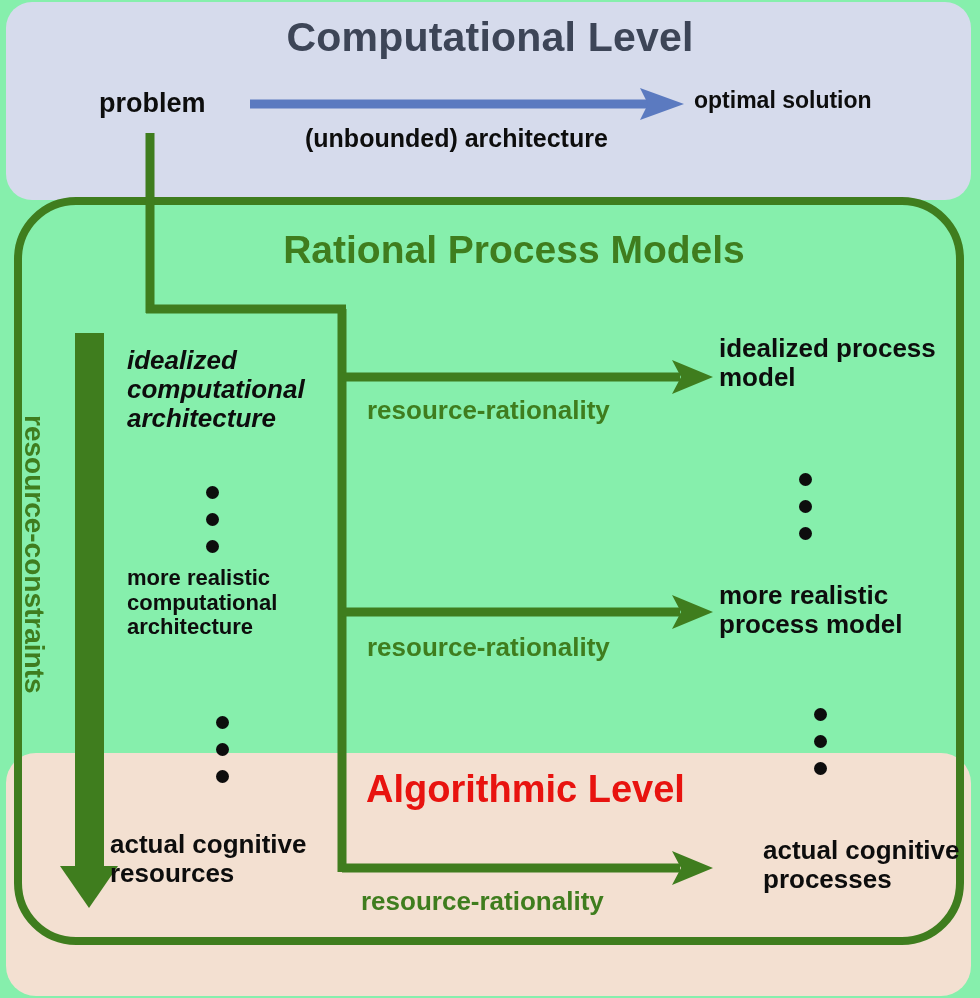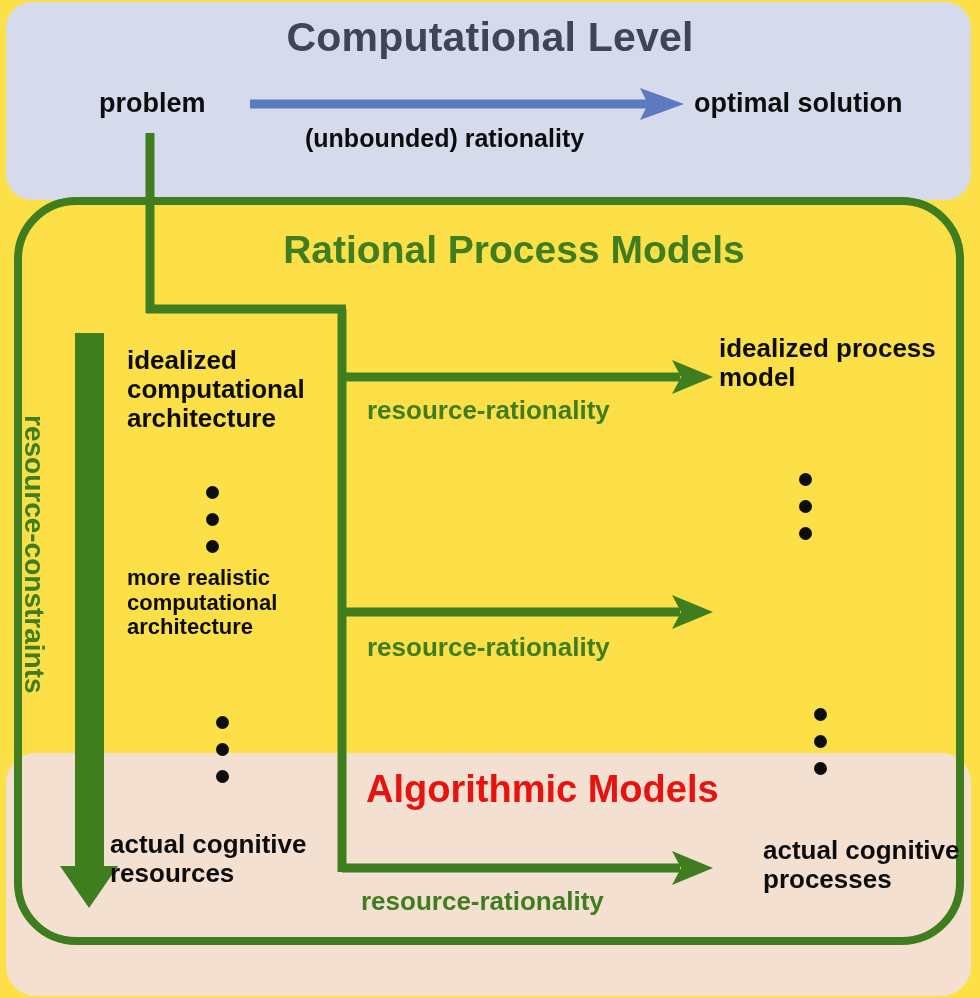--- a/index.html
+++ b/index.html
@@ -7,21 +7,21 @@
     padding: 0;
     background: #ffffff;
   }
   body {
     font-family: "Liberation Sans", sans-serif;
   }
   #canvas {
     position: relative;
     width: 980px;
     height: 998px;
-    background: #fde047;
+    background: #86efac;
     overflow: hidden;
   }
 
   
   .band {
     position: absolute;
   }
   #computational-band {
     left: 6px;
     top: 2px;
@@ -91,21 +91,21 @@
     line-height: 1.12;
   }
   #problem-label {
     left: 99px;
     top: 88px;
     font-size: 27px;
   }
   #optimal-solution-label {
     left: 694px;
     top: 88px;
-    font-size: 27px;
+    font-size: 23px;
   }
   #unbounded-rationality-label {
     position: absolute;
     left: 305px;
     top: 124px;
     font-size: 25px;
     font-weight: bold;
     color: #0d0d0d;
   }
 
@@ -117,20 +117,21 @@
     width: 440px;
     height: 36px;
   }
 
   
   #idealized-arch {
     left: 127px;
     top: 346px;
     font-size: 26px;
     width: 220px;
+    font-style: italic;
   }
   #more-realistic-arch {
     left: 127px;
     top: 566px;
     font-size: 22px;
     width: 225px;
   }
   #actual-cognitive-resources {
     left: 110px;
     top: 830px;
@@ -221,32 +222,32 @@
   <div class="band" id="computational-band"></div>
 
   <div class="band" id="algorithmic-band"></div>
 
   <div class="title" id="computational-title">Computational Level</div>
 
   <div class="node" id="problem-label">problem</div>
 
   <div class="node" id="optimal-solution-label">optimal solution</div>
 
-  <div id="unbounded-rationality-label">(unbounded) rationality</div>
+  <div id="unbounded-rationality-label">(unbounded) architecture</div>
 
   <svg id="blue-arrow" viewBox="0 0 440 36">
     <line x1="2" y1="18" x2="402" y2="18" stroke="#5b7ac0" stroke-width="9"></line>
     <path d="M 392 2 L 436 18 L 392 34 L 400 18 Z" fill="#5b7ac0"></path>
   </svg>
 
   <div id="rpm-outline"></div>
 
   <div class="title" id="rpm-title">Rational Process Models</div>
 
-  <div class="title" id="algorithmic-title">Algorithmic Models</div>
+  <div class="title" id="algorithmic-title">Algorithmic Level</div>
 
   <svg id="connectors" viewBox="0 0 980 998">
 
     <g>
       <path d="M 150 133 L 150 313" stroke="#3f7d1e" stroke-width="9" fill="none"></path>
       <path d="M 146 309 L 346 309" stroke="#3f7d1e" stroke-width="9" fill="none"></path>
     </g>
 
     <path d="M 342 309 L 342 872" stroke="#3f7d1e" stroke-width="9" fill="none"></path>
 
@@ -274,20 +275,21 @@
   <div id="resource-constraints-label">resource-constraints</div>
 
   <div class="node" id="idealized-arch">idealized computational architecture</div>
 
   <div class="node" id="more-realistic-arch">more realistic computational architecture</div>
 
   <div class="node" id="actual-cognitive-resources">actual cognitive resources</div>
 
   <div class="node" id="idealized-process-model">idealized process model</div>
 
+  <div class="node" id="more-realistic-process-model">more realistic process model</div>
 
   <div class="node" id="actual-cognitive-processes">actual cognitive processes</div>
 
   <div class="rr-label" id="rr-1">resource-rationality</div>
 
   <div class="rr-label" id="rr-2">resource-rationality</div>
 
   <div class="rr-label" id="rr-3">resource-rationality</div>
 
   <div class="dots" id="dots-left-1">

